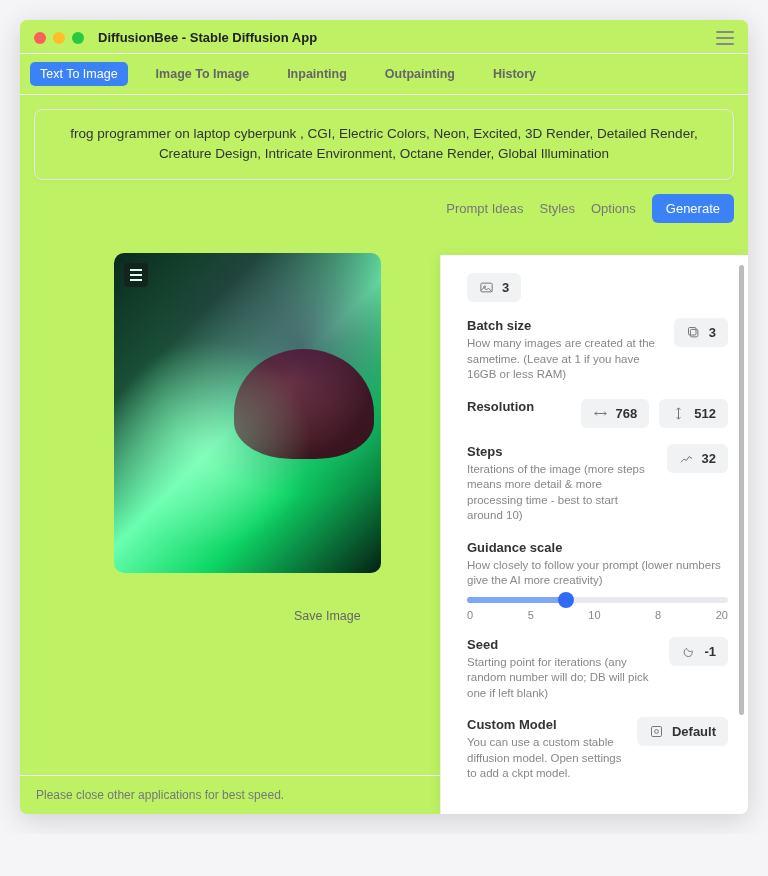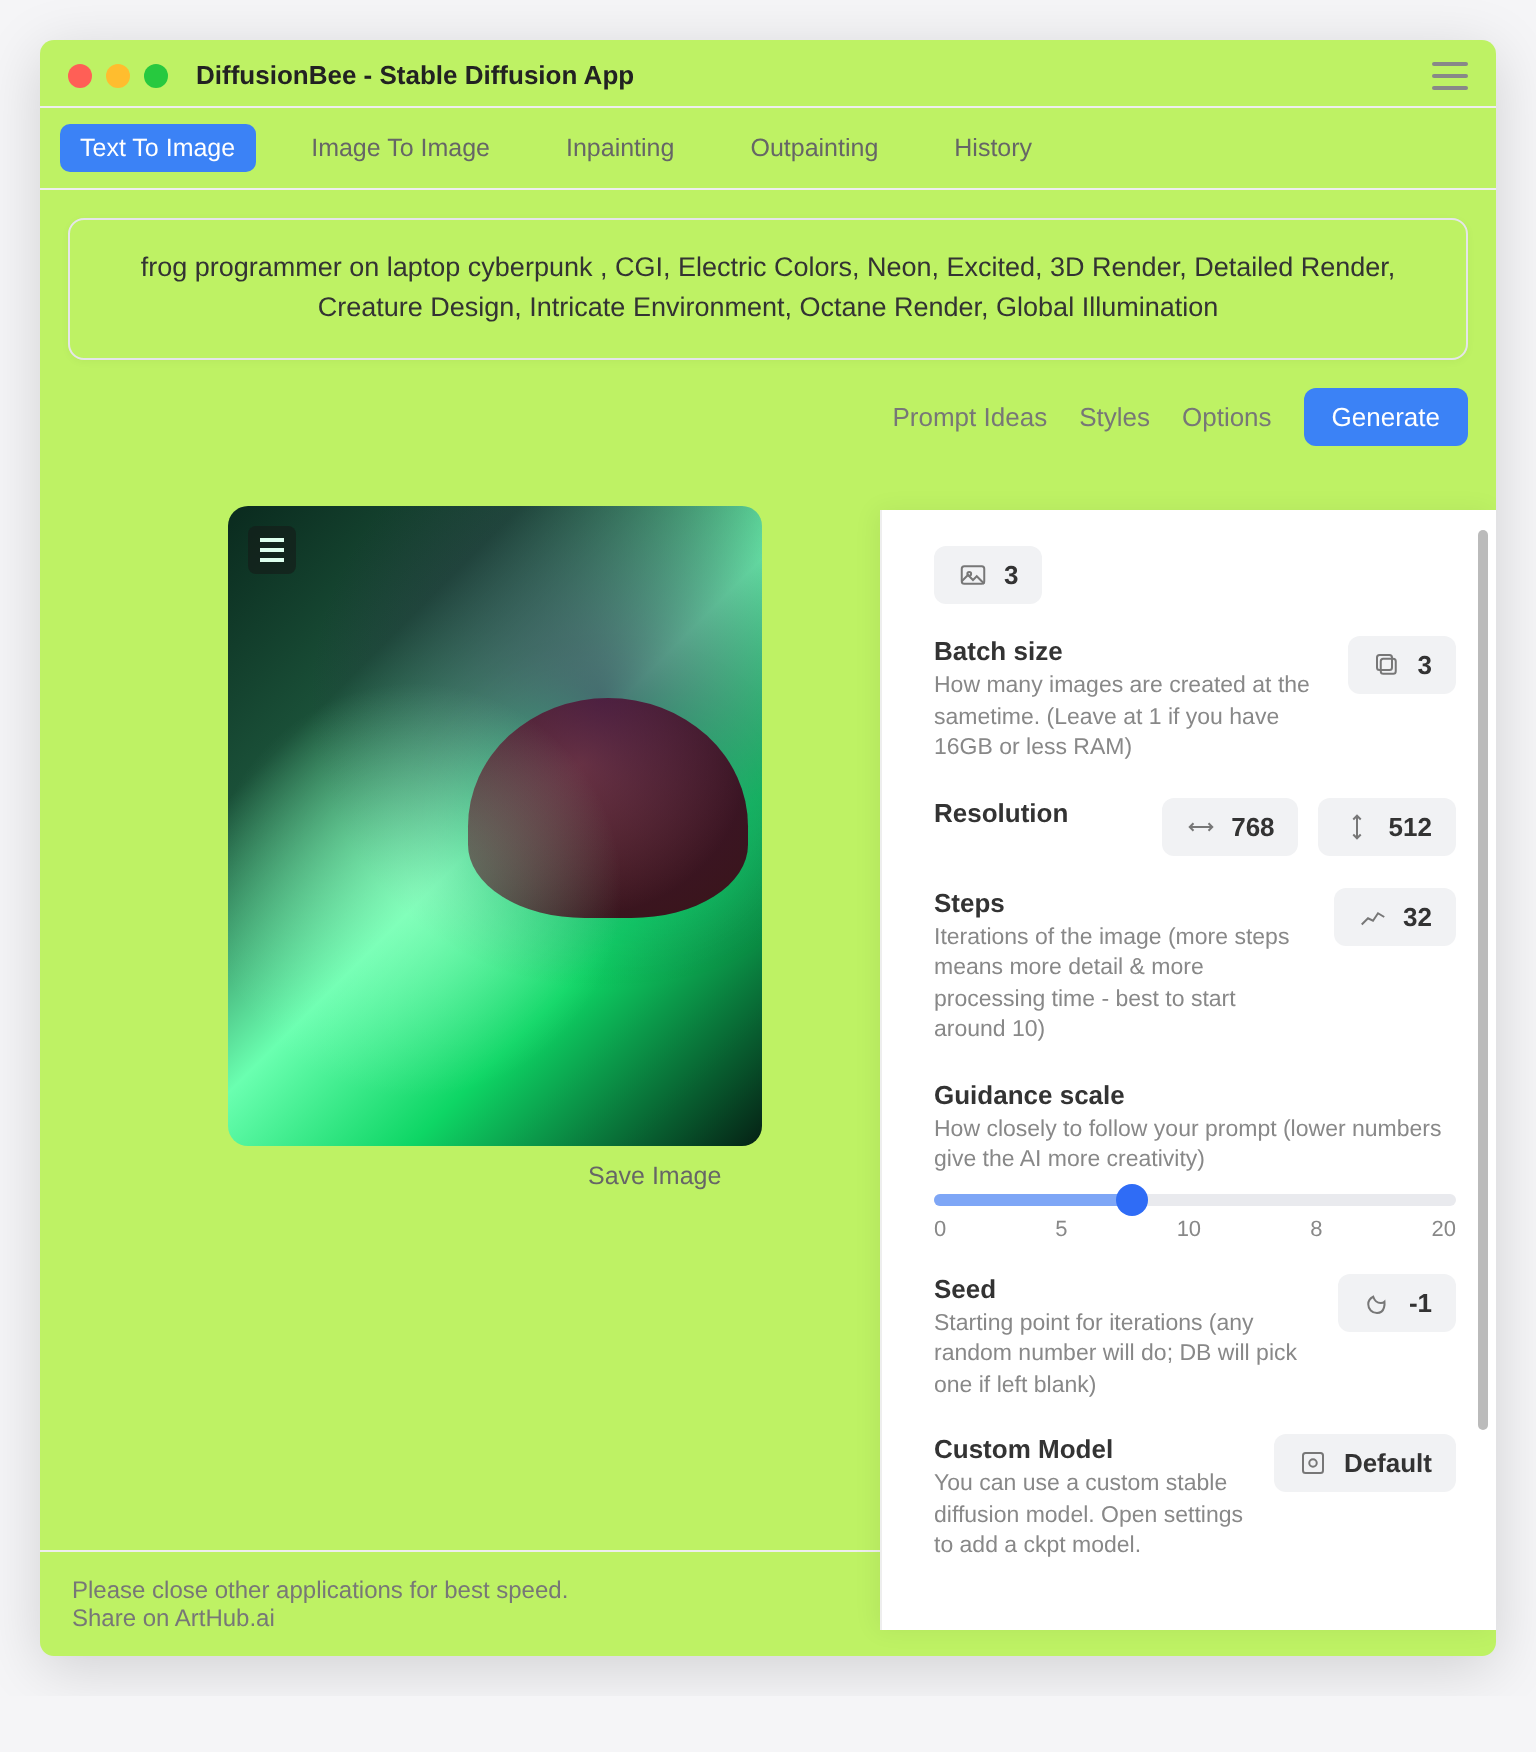--- a/index.html
+++ b/index.html
@@ -44,20 +44,21 @@
     gap: 18px;
     padding: 8px 10px;
     border-bottom: 1px solid #eee;
     font-size: 12.5px;
   }
   .tab {
     color: #666;
     padding: 5px 10px;
     border-radius: 5px;
     cursor: pointer;
+    font-weight: bold;
   }
   .tab.active {
     background: #3b82f6;
     color: #fff;
     font-weight: 500;
   }
 
   .content { padding: 14px; position: relative; min-height: 680px; }
 
   .prompt-box {
@@ -93,20 +94,21 @@
     font-weight: 500;
     cursor: pointer;
   }
 
   .image-area {
     margin-top: 30px;
     display: flex;
     flex-direction: column;
     align-items: flex-start;
     padding-left: 80px;
+    gap: 28px;
   }
   .image-card {
     width: 267px;
     height: 320px;
     border-radius: 10px;
     position: relative;
     overflow: hidden;
     background: linear-gradient(135deg, #0a2a1e 0%, #1a5038 25%, #6affb0 50%, #0ed665 70%, #052014 100%);
   }
   .image-card::after{
@@ -208,21 +210,20 @@
     font-size: 11px; color: #888; margin-top: 6px;
   }
 
   .footer {
     border-top: 1px solid #eee;
     padding: 12px 16px;
     display: flex;
     justify-content: space-between;
     font-size: 12px;
     color: #777;
-    flex-direction: column;
   }
 </style>
 </head>
 <body>
 
 <div class="window">
 
   <div class="titlebar">
     <div class="traffic">
       <div class="dot red"></div>

